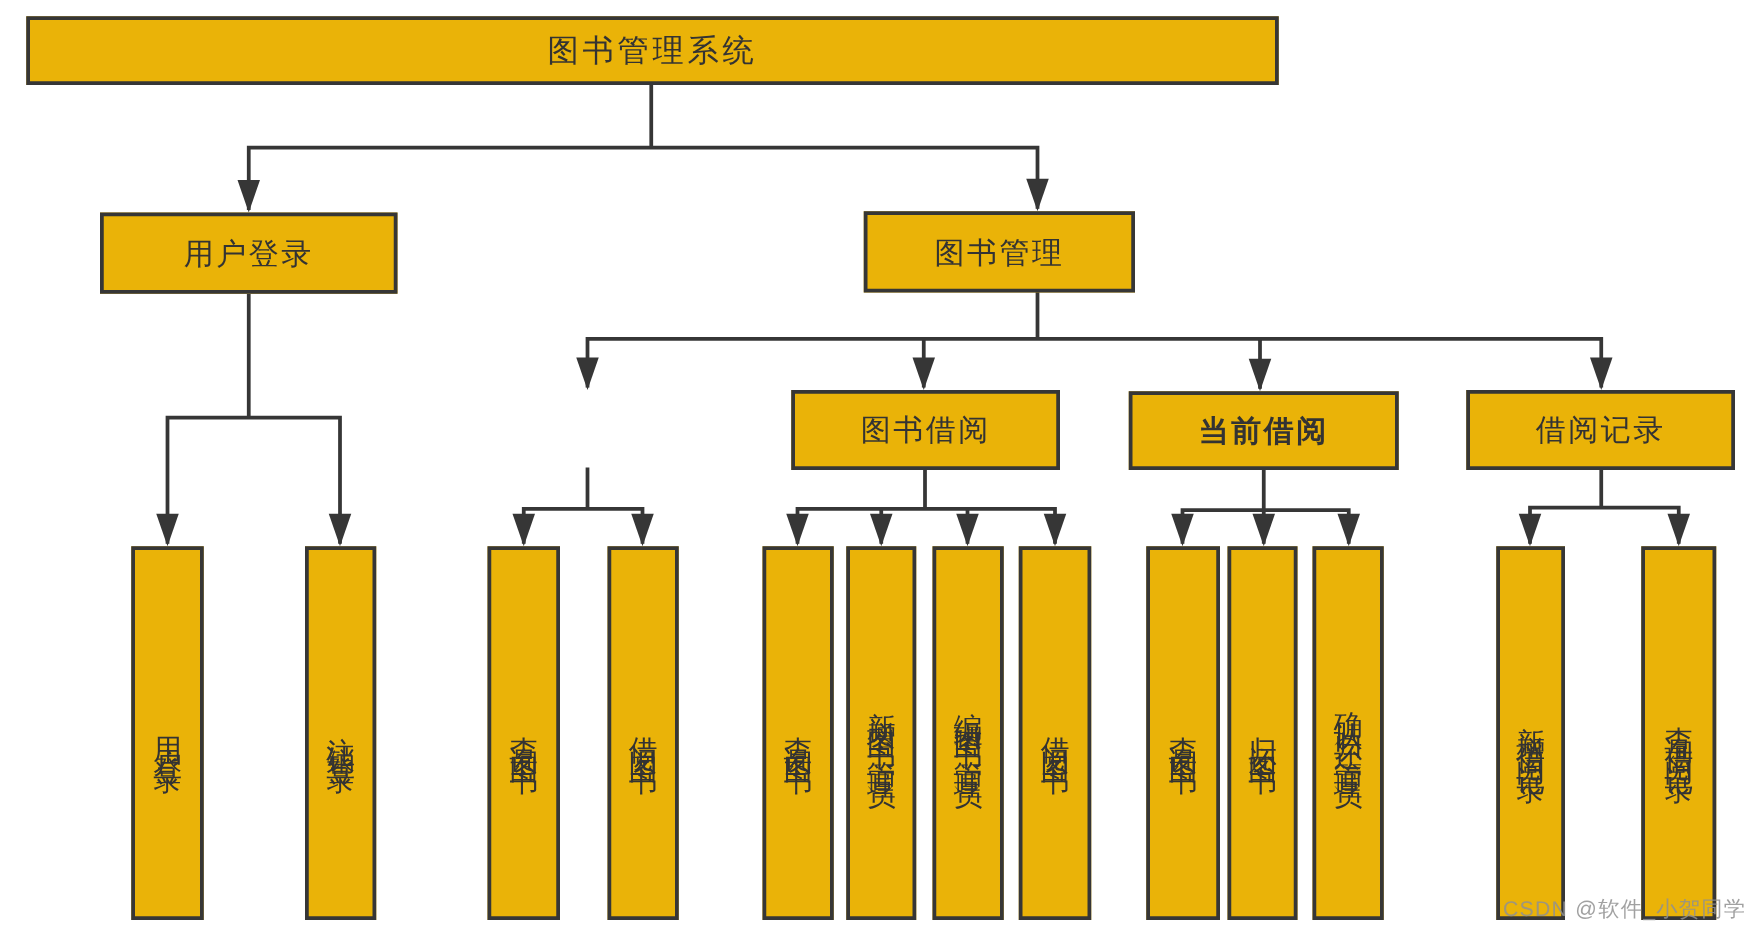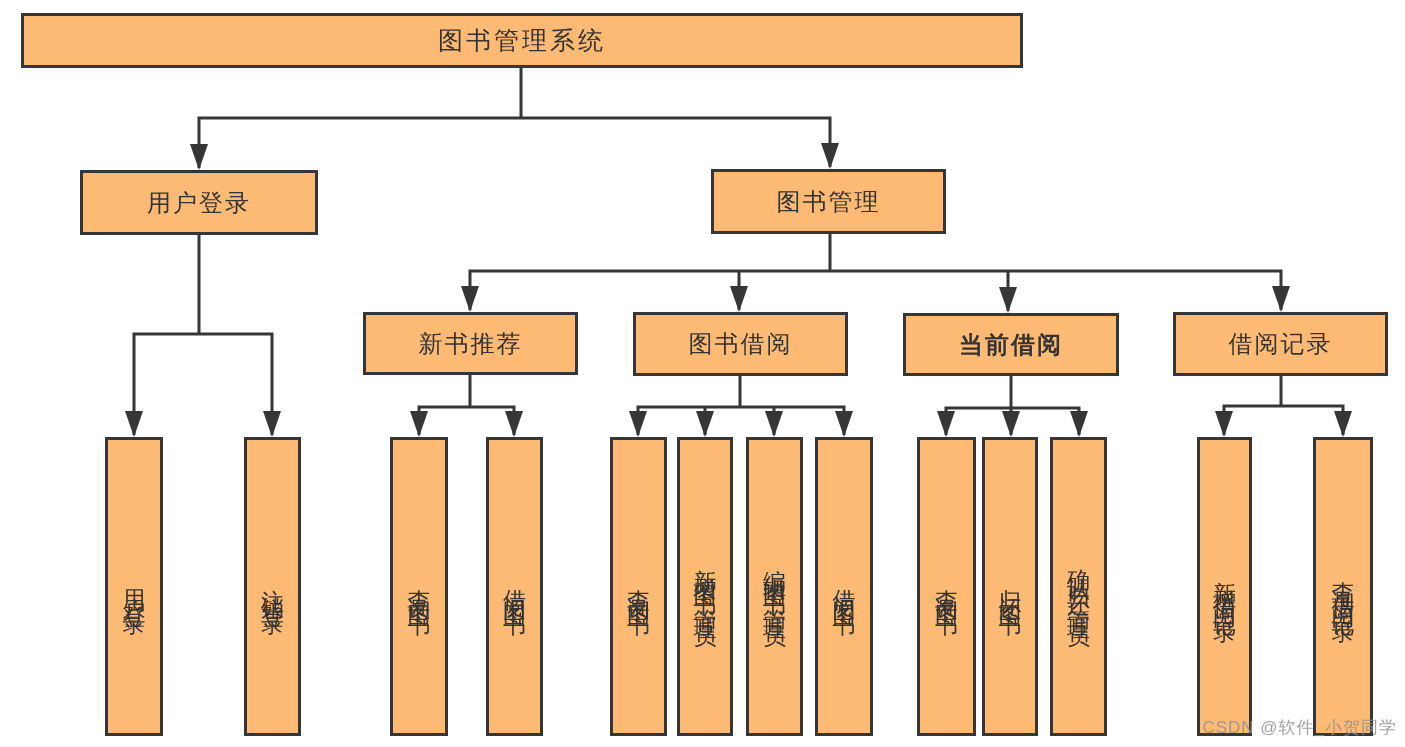--- a/index.html
+++ b/index.html
@@ -19,21 +19,21 @@
     position: absolute;
     left: 0; top: 0;
     width: 1405px;
     height: 747px;
     z-index: 1;
   }
   .box {
     position: absolute;
     box-sizing: border-box;
     border: 3px solid #363636;
-    background: #fdba74;
+    background: #eab308;
     display: flex;
     align-items: center;
     justify-content: center;
     color: #333333;
     z-index: 2;
   }
   .h-label {
     font-size: 24px;
     letter-spacing: 2px;
     white-space: nowrap;
@@ -100,27 +100,24 @@
     </g>
   </svg>
 
   <div class="box" style="left:21px; top:13px; width:1002px; height:55px;">
     <span class="root-label">图书管理系统</span>
   </div>
 
   <div class="box" style="left:80px; top:170px; width:238px; height:65px;">
     <span class="h-label">用户登录</span>
   </div>
-  <div class="box" style="left:711px; top:169px; width:235px; height:65px;">
+  <div class="box" style="left:691px; top:169px; width:217px; height:65px;">
     <span class="h-label">图书管理</span>
   </div>
 
-  <div class="box" style="left:363px; top:312px; width:215px; height:63px;">
-    <span class="h-label">新书推荐</span>
-  </div>
   <div class="box" style="left:633px; top:312px; width:215px; height:64px;align-items:center;">
     <span class="h-label">图书借阅</span>
   </div>
   <div class="box" style="left:903px; top:313px; width:216px; height:63px;font-weight:bold;">
     <span class="h-label">当前借阅</span>
   </div>
   <div class="box" style="left:1173px; top:312px; width:215px; height:64px;">
     <span class="h-label">借阅记录</span>
   </div>
 

